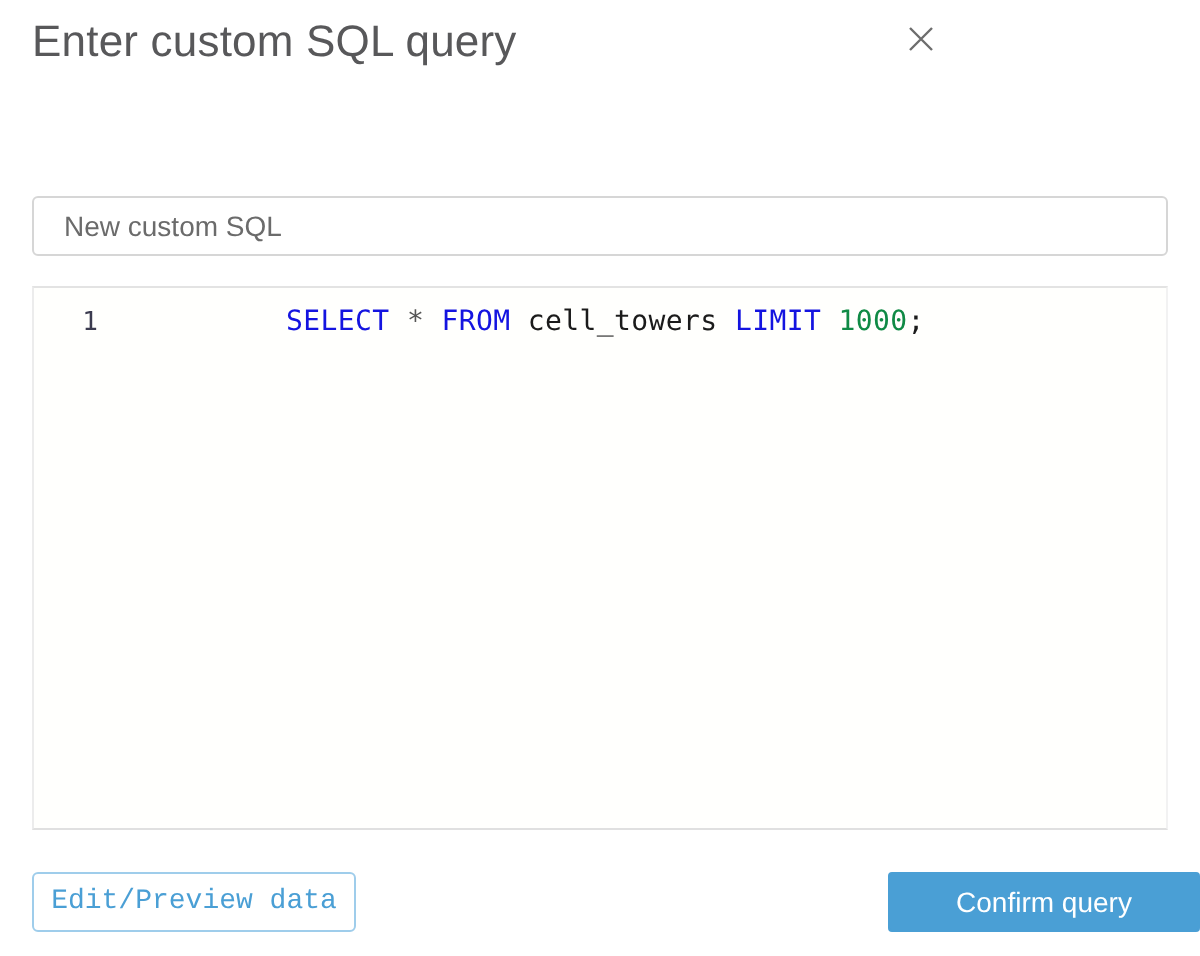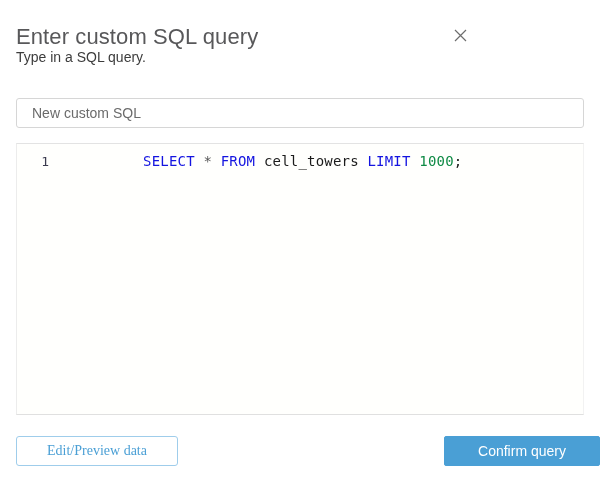--- a/index.html
+++ b/index.html
@@ -19,21 +19,21 @@
   .dialog {
     position: absolute;
     inset: 0;
     background: #ffffff;
   }
 
   
   .header {
     position: absolute;
     left: 0;
-    top: 16px;
+    top: 0;
     width: 487px;
     height: 44px;
   }
   .dialog-title {
     position: absolute;
     left: 16px;
     top: 6px;
     font-size: 22px;
     font-weight: 400;
     color: #58585a;
@@ -140,21 +140,21 @@
     position: absolute;
     left: 16px;
     top: 436px;
     width: 162px;
     height: 30px;
     box-sizing: border-box;
     background: #ffffff;
     border: 1px solid #9fcdeb;
     border-radius: 3px;
     color: #4a9fd5;
-    font-family: Liberation Serif, serif;
+    font-family: Liberation Mono, monospace;
     font-size: 14px;
     line-height: 28px;
     text-align: center;
     cursor: pointer;
     white-space: nowrap;
   }
   .btn-primary {
     position: absolute;
     left: 444px;
     top: 436px;
@@ -180,21 +180,20 @@
 
   <div class="header">
     <div class="dialog-title">Enter custom SQL query</div>
     <div class="close-icon">
       <svg width="13" height="13" viewBox="0 0 13 13" aria-hidden="true">
         <path d="M1 1 L12 12 M12 1 L1 12" stroke="#6d6d6d" stroke-width="1.2" fill="none"></path>
       </svg>
     </div>
   </div>
 
-  <div class="dialog-subtitle">Type in a SQL query.</div>
 
   <input class="name-input" type="text" placeholder="New custom SQL" style="">
 
   <div class="editor">
     <div class="code-line">
       <span class="gutter">1</span>
       <span class="code-text">
         <span class="tok-kw">SELECT</span><span class="tok-op"> </span><span class="tok-op">*</span><span class="tok-op"> </span><span class="tok-kw">FROM</span><span class="tok-op"> </span><span class="tok-ident">cell_towers</span><span class="tok-op"> </span><span class="tok-kw">LIMIT</span><span class="tok-op"> </span><span class="tok-num">1000</span><span class="tok-punct">;</span>
       </span>
     </div>

